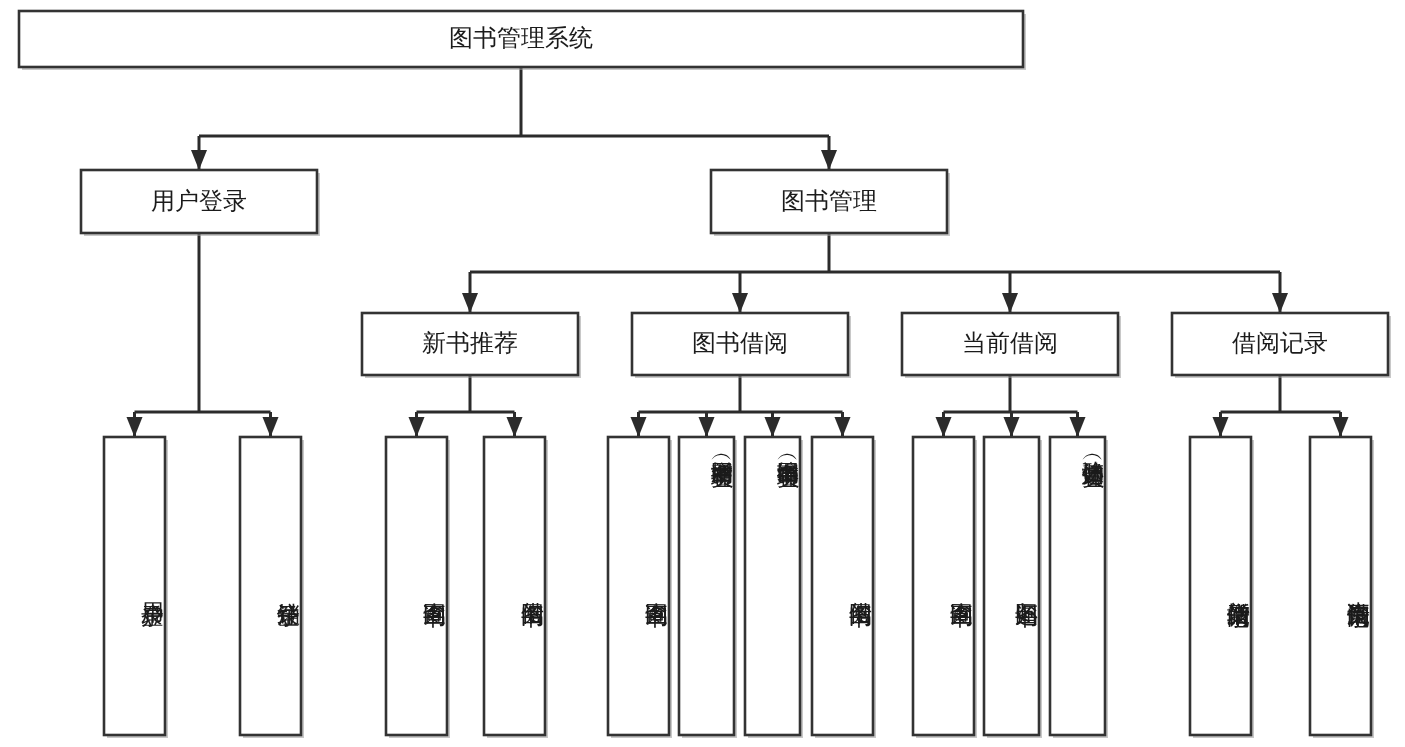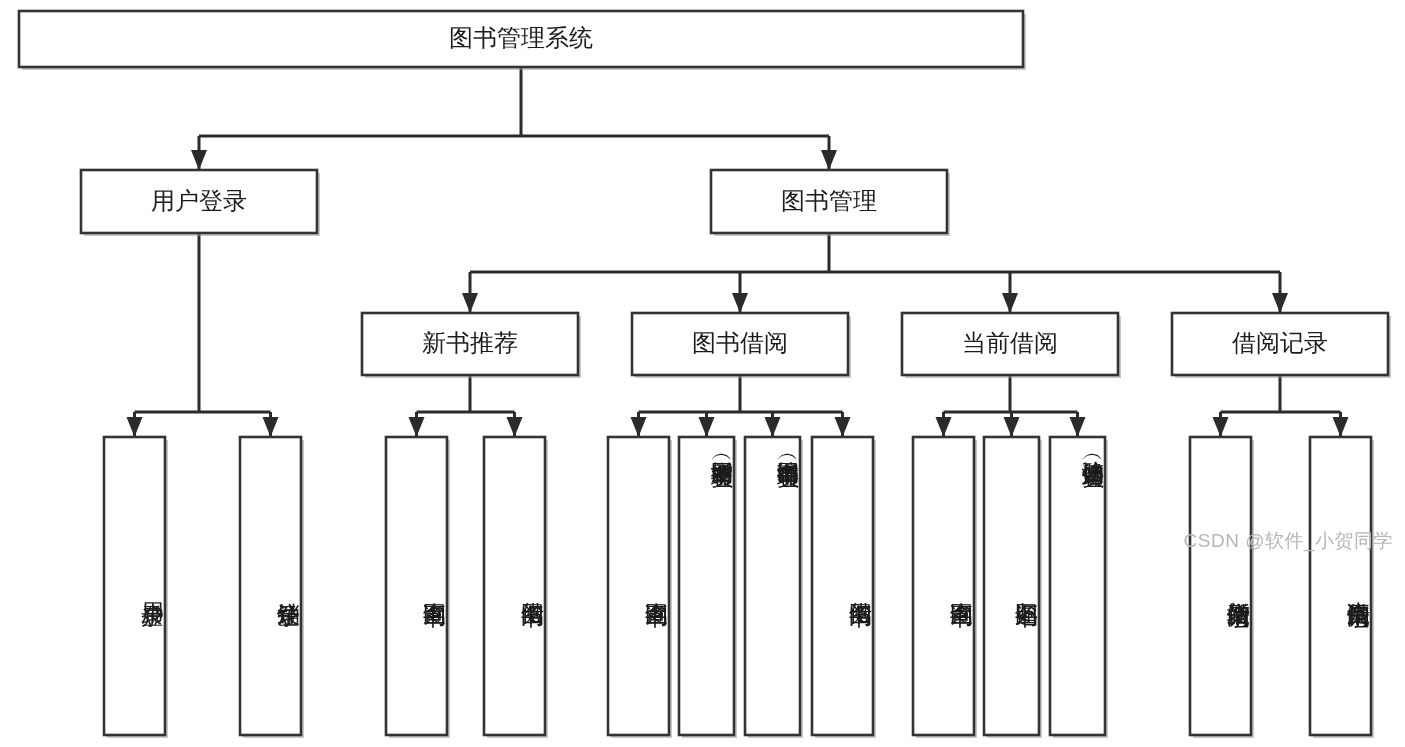--- a/index.html
+++ b/index.html
@@ -225,14 +225,13 @@
         <span>确认归还（管理员）</span>
       </div>
       <div class="vert-label" style="left: 1190px; top: 437px; width: 61px; height: 298px; justify-content: center; padding-top: 0px;">
         <span>新增借阅记录</span>
       </div>
       <div class="vert-label" style="left: 1310px; top: 437px; width: 61px; height: 298px; justify-content: center; padding-top: 0px;">
         <span>查询借阅记录</span>
       </div>
     </div>
 
-  <div class="watermark">CSDN @软件_小贺同学</div>
 </div>
 
 </body></html>

